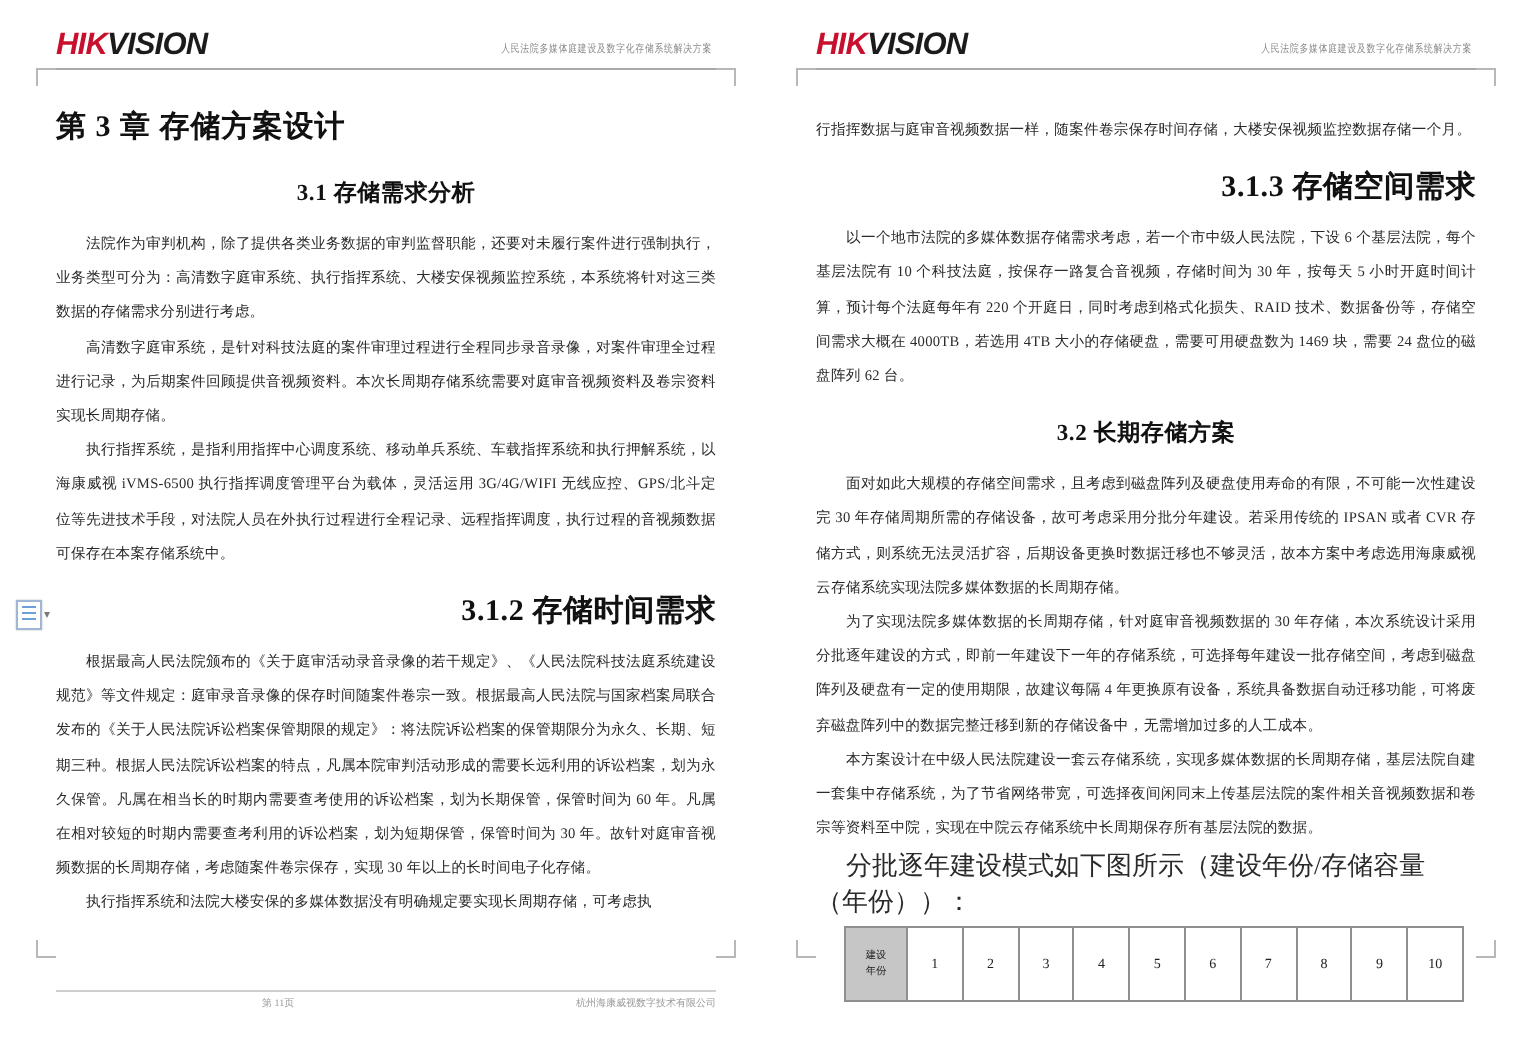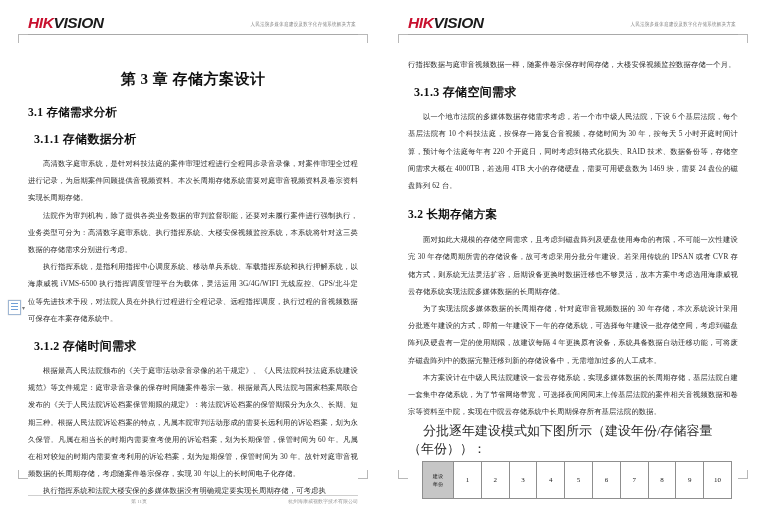--- a/index.html
+++ b/index.html
@@ -101,38 +101,40 @@
   .crop.bl:after { left: 0; }
   .crop.br:after { right: 0; }
 
   
   .body {
     margin-top: 2px;
   }
   h1.chapter {
     font-size: 15px;
     font-weight: bold;
-    text-align: center;
-    margin: 24px 0 16px 0;
+    text-align: left;
+    margin: 8px 0 16px 0;
     letter-spacing: 0.5px;
     color: #111;
   }
   h2.sec {
     font-size: 11.5px;
     font-weight: bold;
     margin: 13px 0 9px 0;
     color: #111;
     letter-spacing: 0.3px;
+    text-align: center;
   }
   h3.sub {
-    font-size: 12px;
+    font-size: 15px;
     font-weight: bold;
     margin: 11px 0 7px 6px;
     color: #111;
     letter-spacing: 0.3px;
+    text-align: right;
   }
   p.para {
     font-size: 7.3px;
     line-height: 17.2px;
     text-indent: 15px;
     margin: 0 0 0 0;
     text-align: justify;
     color: #2a2a2a;
     letter-spacing: 0.15px;
   }
@@ -240,23 +242,22 @@
         </div>
         <div class="hdr-title">人民法院多媒体庭建设及数字化存储系统解决方案</div>
         <div class="hdr-rule"></div>
         <div class="crop tl"></div>
         <div class="crop tr"></div>
       </div>
 
       <div class="body">
         <h1 class="chapter">第 3 章  存储方案设计</h1>
         <h2 class="sec">3.1  存储需求分析</h2>
-        <h3 class="sub">3.1.1  存储数据分析</h3>
+        <p class="para">法院作为审判机构，除了提供各类业务数据的审判监督职能，还要对未履行案件进行强制执行，业务类型可分为：高清数字庭审系统、执行指挥系统、大楼安保视频监控系统，本系统将针对这三类数据的存储需求分别进行考虑。</p>
         <p class="para">高清数字庭审系统，是针对科技法庭的案件审理过程进行全程同步录音录像，对案件审理全过程进行记录，为后期案件回顾提供音视频资料。本次长周期存储系统需要对庭审音视频资料及卷宗资料实现长周期存储。</p>
-        <p class="para">法院作为审判机构，除了提供各类业务数据的审判监督职能，还要对未履行案件进行强制执行，业务类型可分为：高清数字庭审系统、执行指挥系统、大楼安保视频监控系统，本系统将针对这三类数据的存储需求分别进行考虑。</p>
         <p class="para">执行指挥系统，是指利用指挥中心调度系统、移动单兵系统、车载指挥系统和执行押解系统，以海康威视 iVMS-6500 执行指挥调度管理平台为载体，灵活运用 3G/4G/WIFI 无线应控、GPS/北斗定位等先进技术手段，对法院人员在外执行过程进行全程记录、远程指挥调度，执行过程的音视频数据可保存在本案存储系统中。</p>
         <h3 class="sub">3.1.2  存储时间需求</h3>
         <p class="para">根据最高人民法院颁布的《关于庭审活动录音录像的若干规定》、《人民法院科技法庭系统建设规范》等文件规定：庭审录音录像的保存时间随案件卷宗一致。根据最高人民法院与国家档案局联合发布的《关于人民法院诉讼档案保管期限的规定》：将法院诉讼档案的保管期限分为永久、长期、短期三种。根据人民法院诉讼档案的特点，凡属本院审判活动形成的需要长远利用的诉讼档案，划为永久保管。凡属在相当长的时期内需要查考使用的诉讼档案，划为长期保管，保管时间为 60 年。凡属在相对较短的时期内需要查考利用的诉讼档案，划为短期保管，保管时间为 30 年。故针对庭审音视频数据的长周期存储，考虑随案件卷宗保存，实现 30 年以上的长时间电子化存储。</p>
         <p class="para">执行指挥系统和法院大楼安保的多媒体数据没有明确规定要实现长周期存储，可考虑执</p>
       </div>
 
       <div class="ftr">
         <div class="ftr-rule"></div>
         <div class="ftr-page">第 11页</div>
         <div class="ftr-co">杭州海康威视数字技术有限公司</div>

